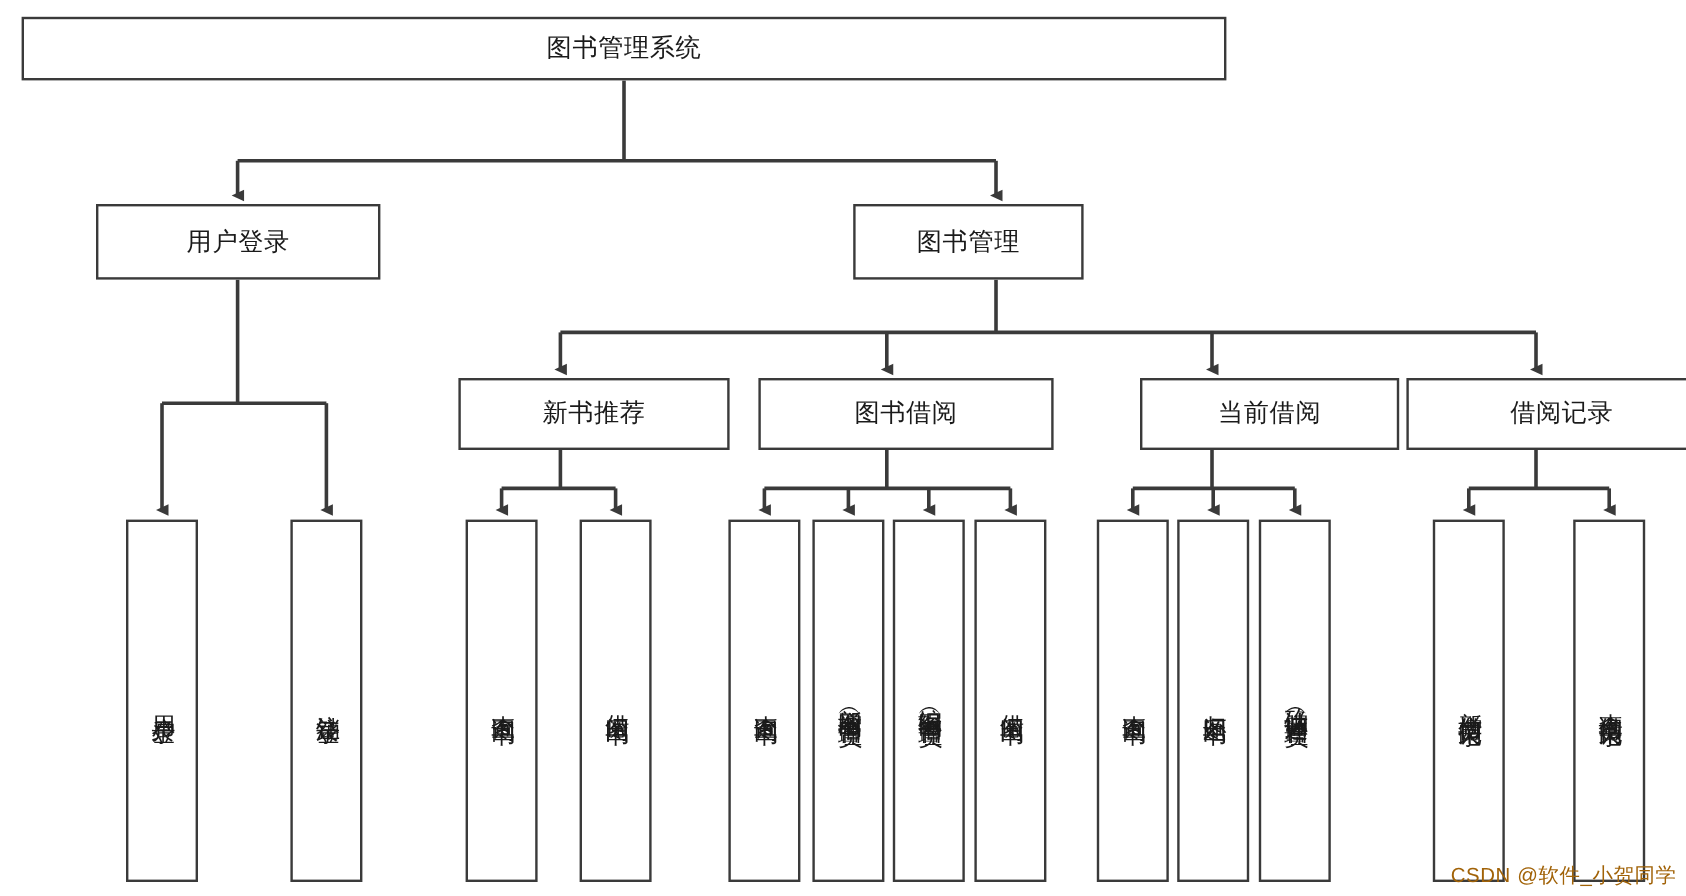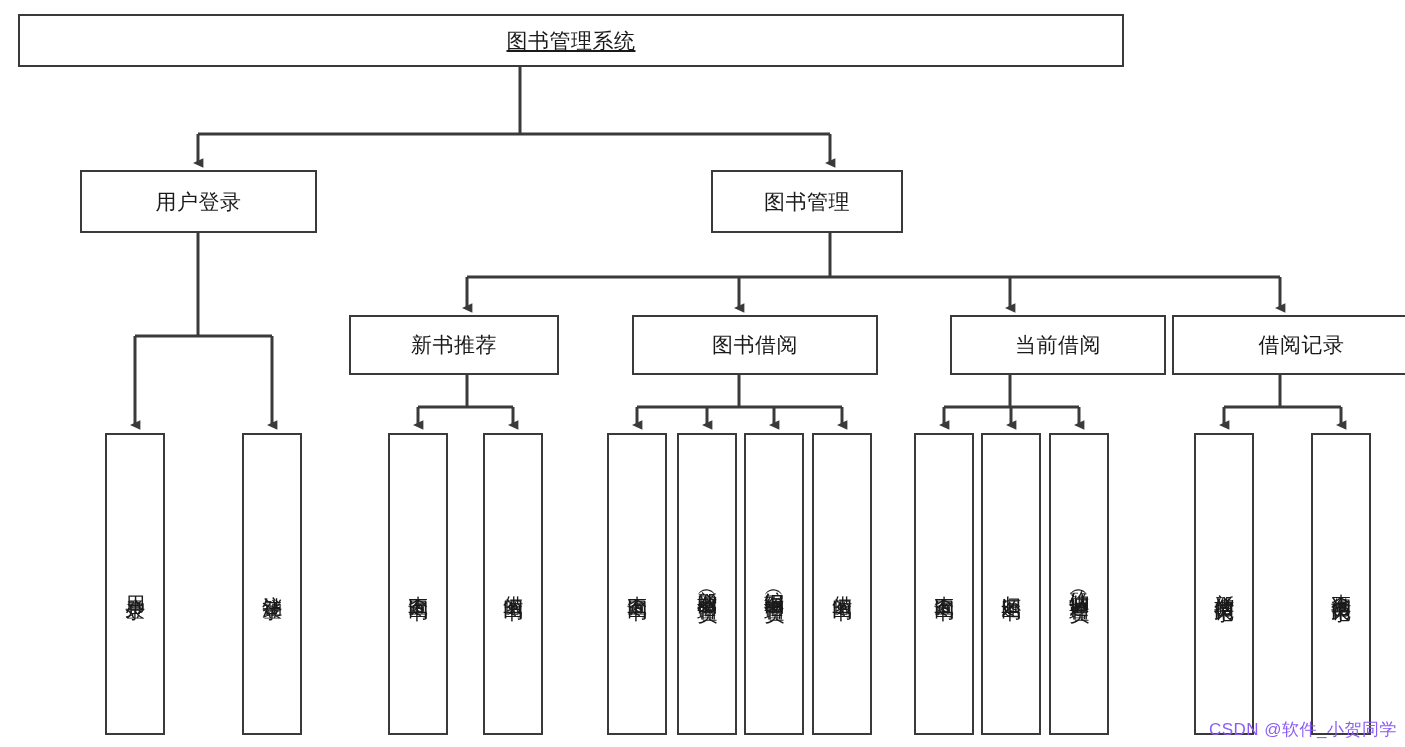--- a/index.html
+++ b/index.html
@@ -50,21 +50,21 @@
     white-space: nowrap;
     line-height: 1.18;
     letter-spacing: 2px;
     text-align: center;
   }
   .watermark {
     position: absolute;
     right: 8px;
     bottom: 6px;
     font-size: 17px;
-    color: #8b5cf6;
+    color: #a16207;
     letter-spacing: 0.5px;
     z-index: 9;
     white-space: nowrap;
     margin-top: 40px;
   }
 </style>
 </head>
 <body>
 
 <div id="canvas">
@@ -112,33 +112,33 @@
       <path d="M1011,407 L1011,425" marker-end="url(#arrow)"></path>
       <path d="M1079,407 L1079,425" marker-end="url(#arrow)"></path>
 
       <path d="M1280,375 L1280,407"></path>
       <path d="M1224,407 L1341,407"></path>
       <path d="M1224,407 L1224,425" marker-end="url(#arrow)"></path>
       <path d="M1341,407 L1341,425" marker-end="url(#arrow)"></path>
     </g>
   </svg>
 
-  <div class="node node-h" style="left:18px; top:14px; width:1106px; height:53px;text-decoration:underline;">
+  <div class="node node-h" style="left:18px; top:14px; width:1004px; height:53px;">
     <span>图书管理系统</span>
   </div>
 
   <div class="node node-h" style="left:80px; top:170px; width:237px; height:63px;">
     <span>用户登录</span>
   </div>
 
   <div class="node node-h" style="left:711px; top:170px; width:192px; height:63px;">
     <span>图书管理</span>
   </div>
 
-  <div class="node node-h" style="left:349px; top:315px; width:210px; height:60px;">
+  <div class="node node-h" style="left:382px; top:315px; width:226px; height:60px;">
     <span>新书推荐</span>
   </div>
 
   <div class="node node-h" style="left:632px; top:315px; width:246px; height:60px;">
     <span>图书借阅</span>
   </div>
 
   <div class="node node-h" style="left:902px; top:315px; width:216px; height:60px;margin-left:48px;">
     <span>当前借阅</span>
   </div>

